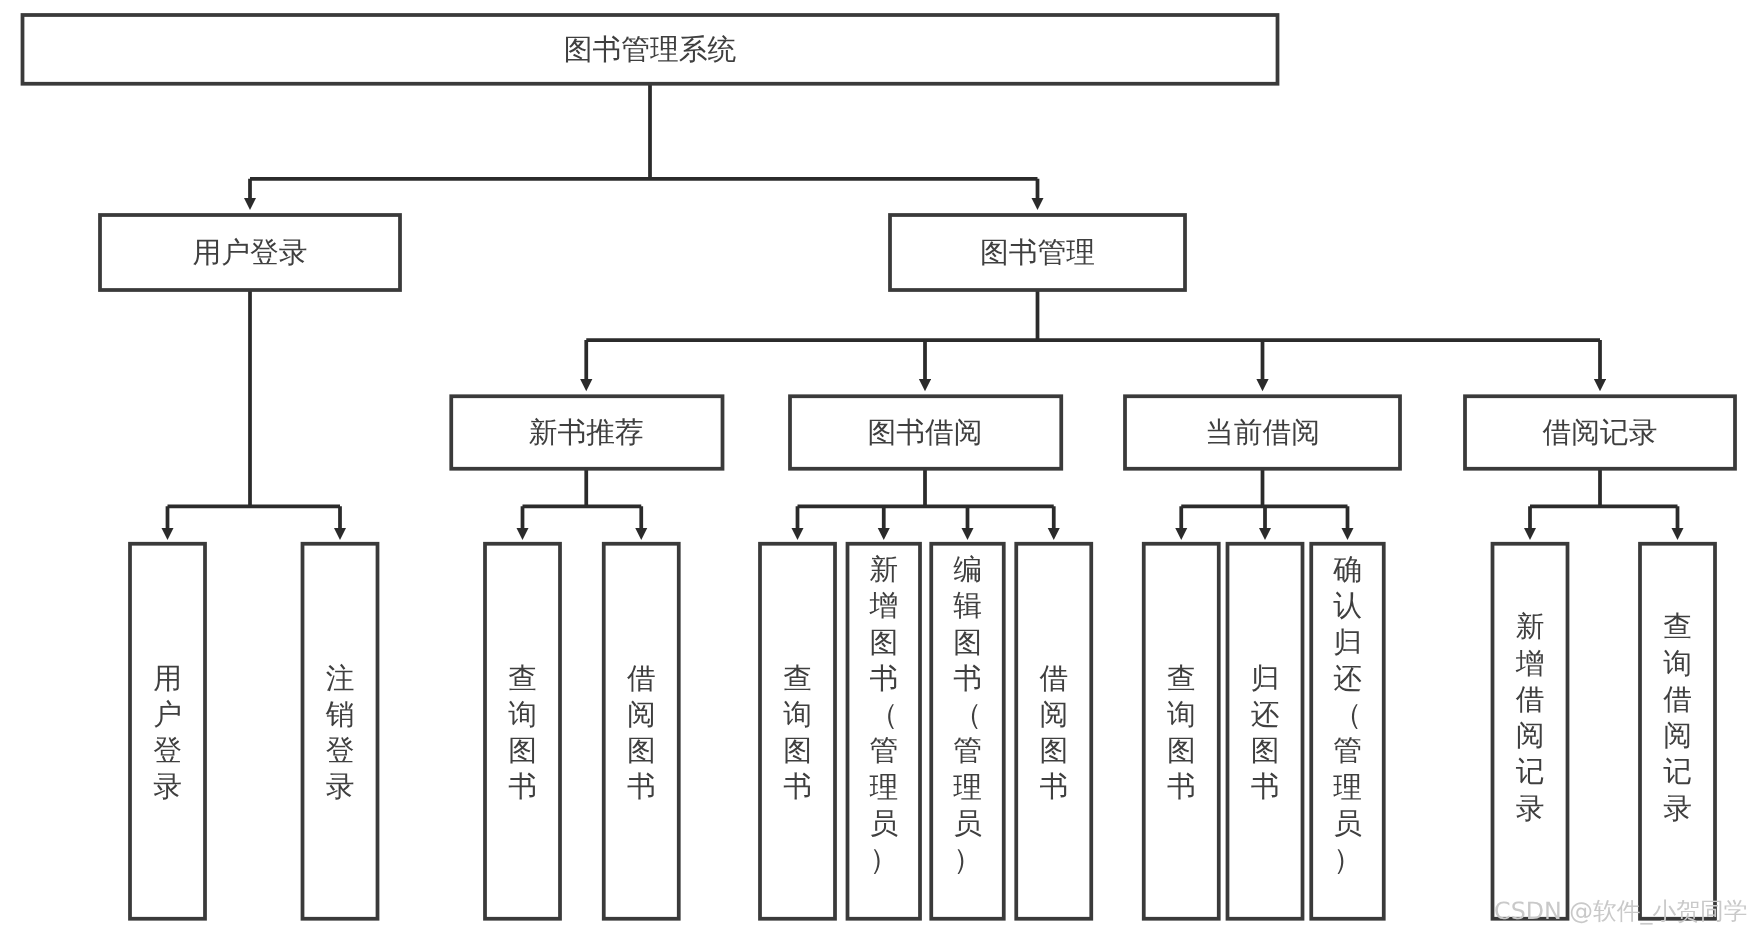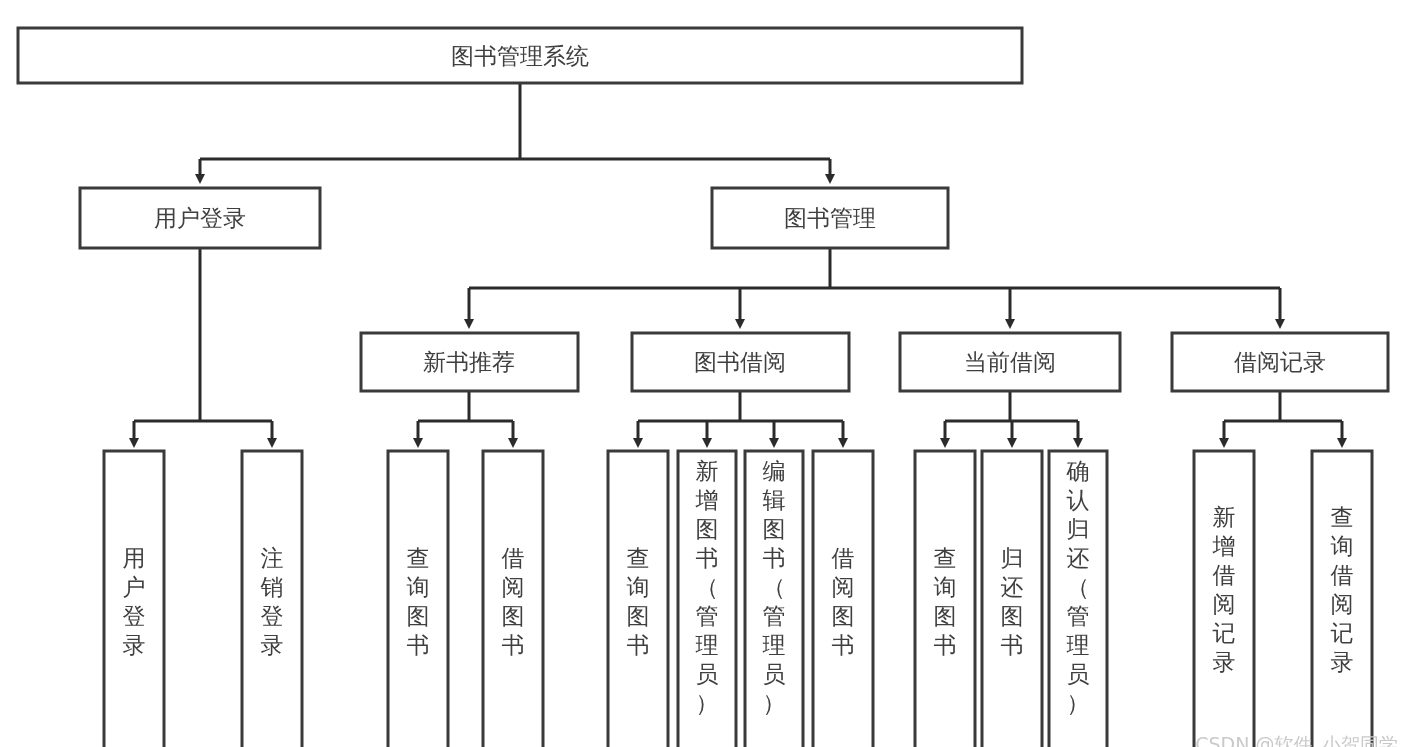--- a/index.html
+++ b/index.html
@@ -10,21 +10,21 @@
   body {
     width: 1405px;
     height: 747px;
     position: relative;
     overflow: hidden;
     font-family: "DejaVu Sans", "Liberation Sans", sans-serif;
   }
   #diagram-root {
     position: absolute;
     left: 0;
-    top: 16px;
+    top: 0;
     width: 1405px;
     height: 616px;
   }
   svg.diagram {
     display: block;
     width: 1405px;
     height: 747px;
   }
   .node-box {
     fill: #ffffff;

